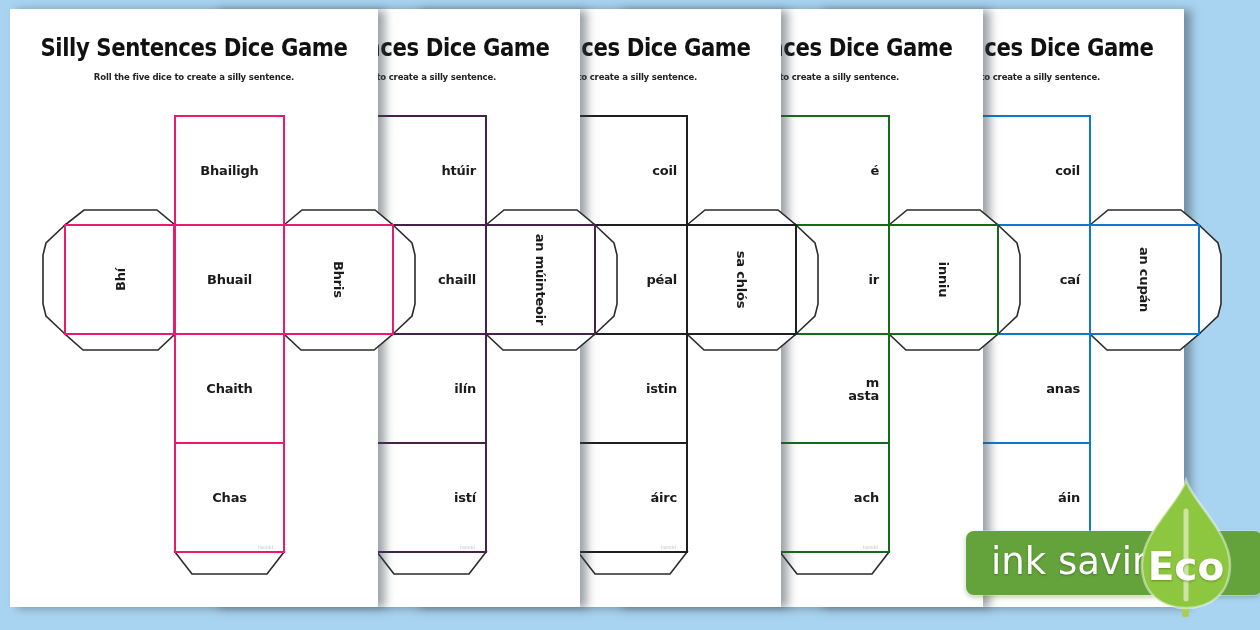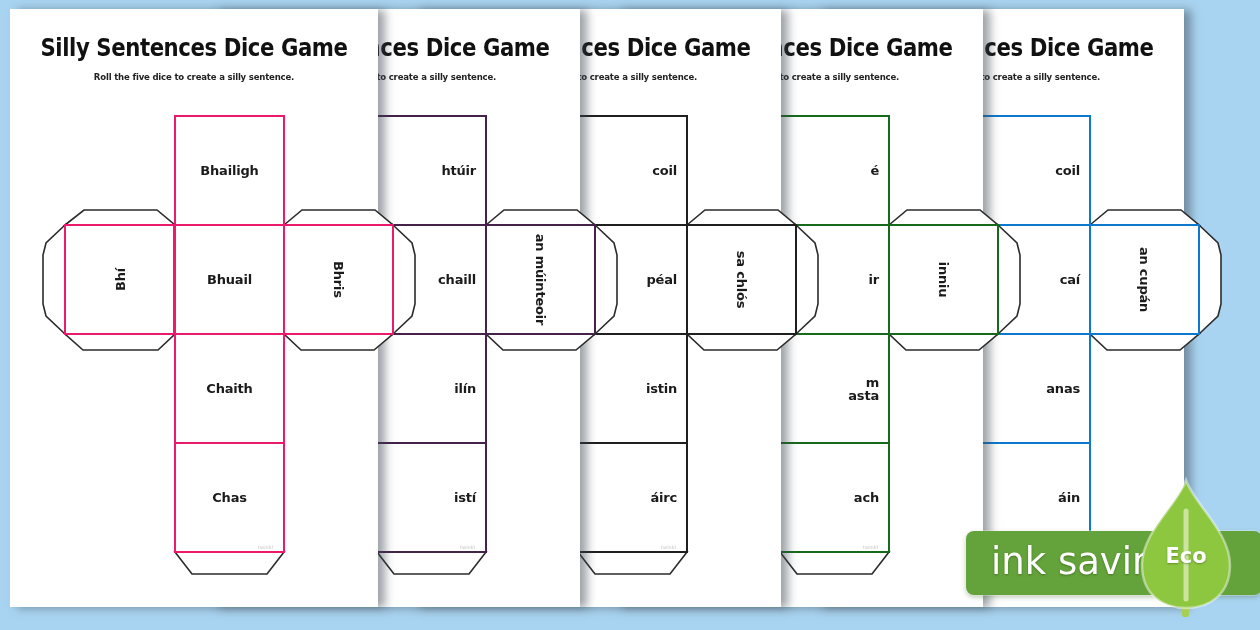--- a/index.html
+++ b/index.html
@@ -40,21 +40,21 @@
     box-shadow:0 0 0 1px rgba(255,255,255,.30), 0 2px 5px rgba(50,90,30,.35);
   }
   .eco-banner span{
     position:absolute; left:25px; top:50%; transform:translateY(-54%);
     font-size:37px; color:#ffffff; white-space:nowrap;
     text-shadow:0 1px 2px rgba(45,85,20,.55);
   }
   .eco-leaf{position:absolute; left:1134px; top:477px; z-index:61;}
   .eco-label{
     position:absolute; left:1134px; top:544px; width:104px; z-index:62;
-    text-align:center; font-weight:bold; font-size:21px; color:#ffffff;
+    text-align:center; font-weight:bold; font-size:39px; color:#ffffff;
     text-shadow:0 1px 2px rgba(45,85,20,.45);
   }
 </style>
 </head>
 <body>
 
 <div id="stage" style="background: rgb(169, 212, 241);">
   <div id="sheets">
       <section class="sheet" style="left:816px; z-index:46">
         <h1 class="title">Silly Sentences Dice Game</h1>

